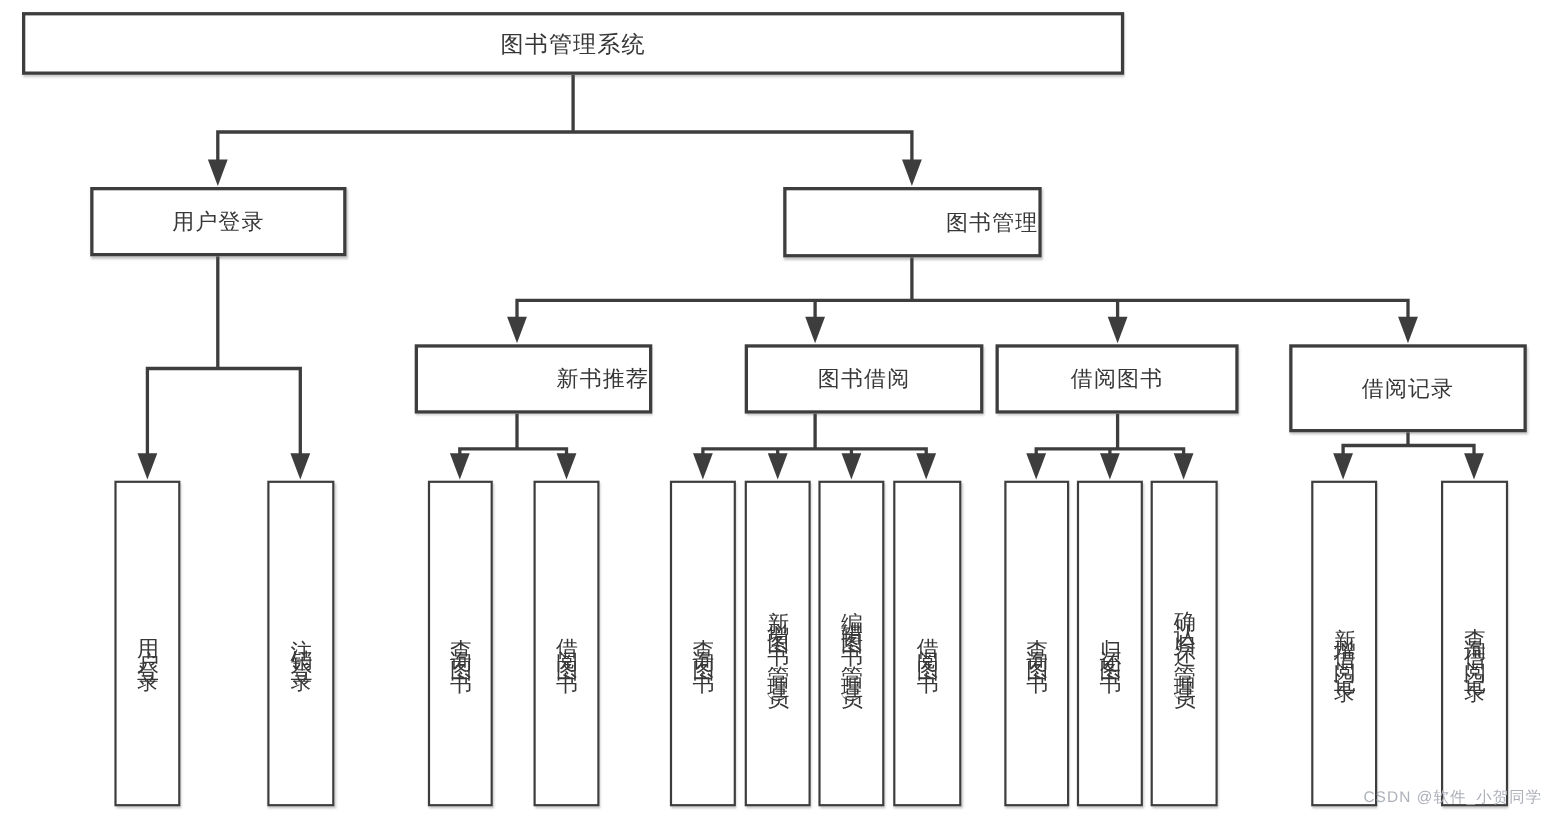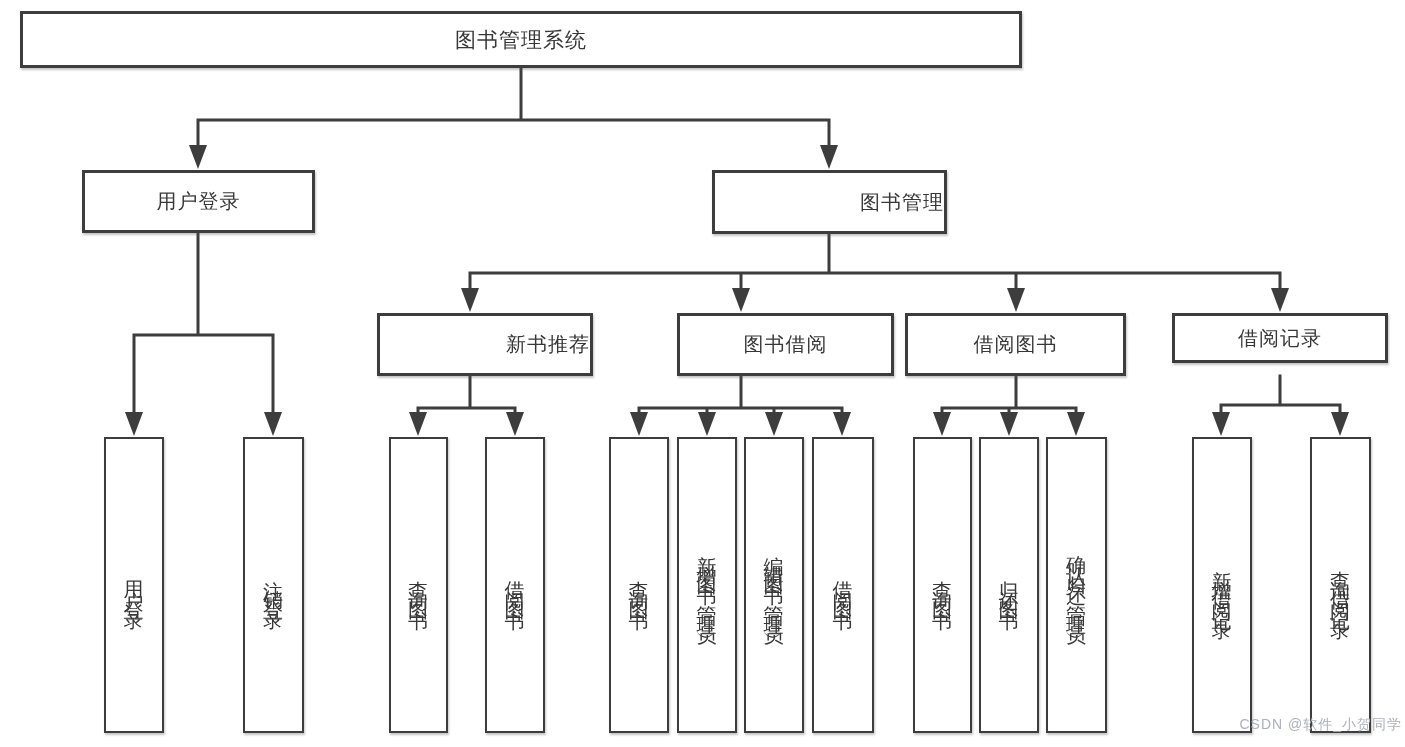--- a/index.html
+++ b/index.html
@@ -35,21 +35,21 @@
   .node-h { font-size: 20px; letter-spacing: 1px; }
 
   .node-root { left: 20px; top: 11px; width: 1002px; height: 57px; font-size: 21px; }
   .node-user-login  { left: 82px;  top: 170px; width: 233px; height: 63px; }
   .node-book-mgmt   { left: 712px; top: 170px; width: 235px; height: 64px; justify-content: flex-end; }
 
   .node-l2 { top: 313px; height: 63px; }
   .node-new-books      { left: 377px;  width: 216px; justify-content: flex-end; }
   .node-book-borrow    { left: 633px;  width: 217px; margin-left: 44px; }
   .node-current-borrow { left: 905px;  width: 221px; }
-  .node-borrow-records { left: 1172px; width: 216px; height: 50px; }
+  .node-borrow-records { left: 1172px; width: 216px; height: 80px; }
 
   .leaf {
     top: 437px;
     height: 296px;
     border-width: 2.5px;
   }
   .leaf .vtext {
     writing-mode: vertical-rl;
     text-orientation: mixed;
     font-size: 20px;

